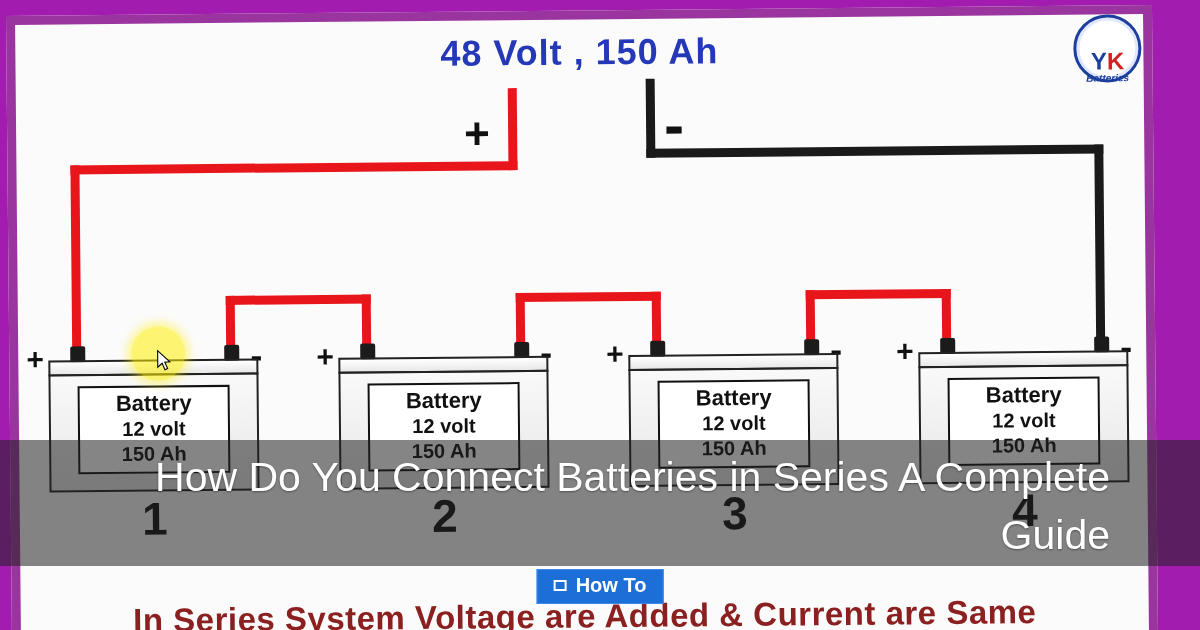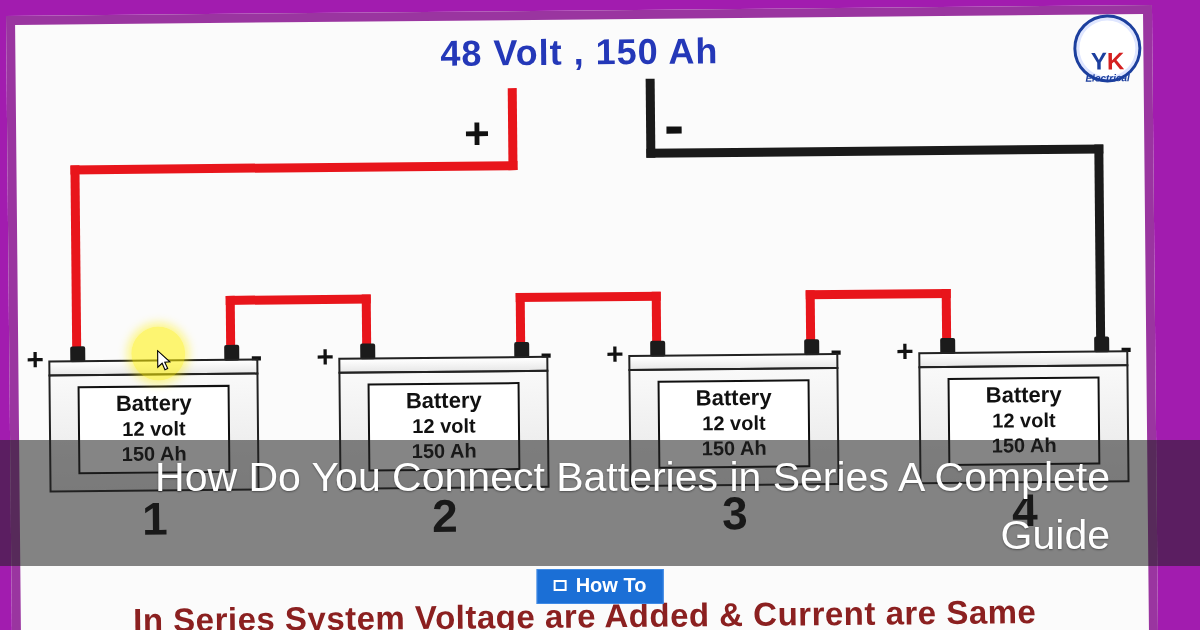--- a/index.html
+++ b/index.html
@@ -75,21 +75,21 @@
 
   <div class="card">
 
     <div class="title">48 Volt , 150 Ah</div>
 
     <div class="logo">
       <div class="logo-circle">
         <div class="logo-mark">
           <span class="logo-y">Y</span><span class="logo-k">K</span>
         </div>
-        <div class="logo-sub">Electrical</div>
+        <div class="logo-sub">Batteries</div>
       </div>
     </div>
 
     <div class="wire red" style="left:492px; top:68px; width:9px; height:82px;"></div>
     <div class="wire red" style="left:54px;  top:141px; width:447px; height:9px;"></div>
     <div class="wire red" style="left:54px;  top:141px; width:9px; height:192px;"></div>
 
     <div class="wire blk" style="left:630px; top:60px; width:9px; height:79px;"></div>
     <div class="wire blk" style="left:630px; top:130px; width:457px; height:9px;"></div>
     <div class="wire blk" style="left:1078px; top:130px; width:9px; height:200px;"></div>

